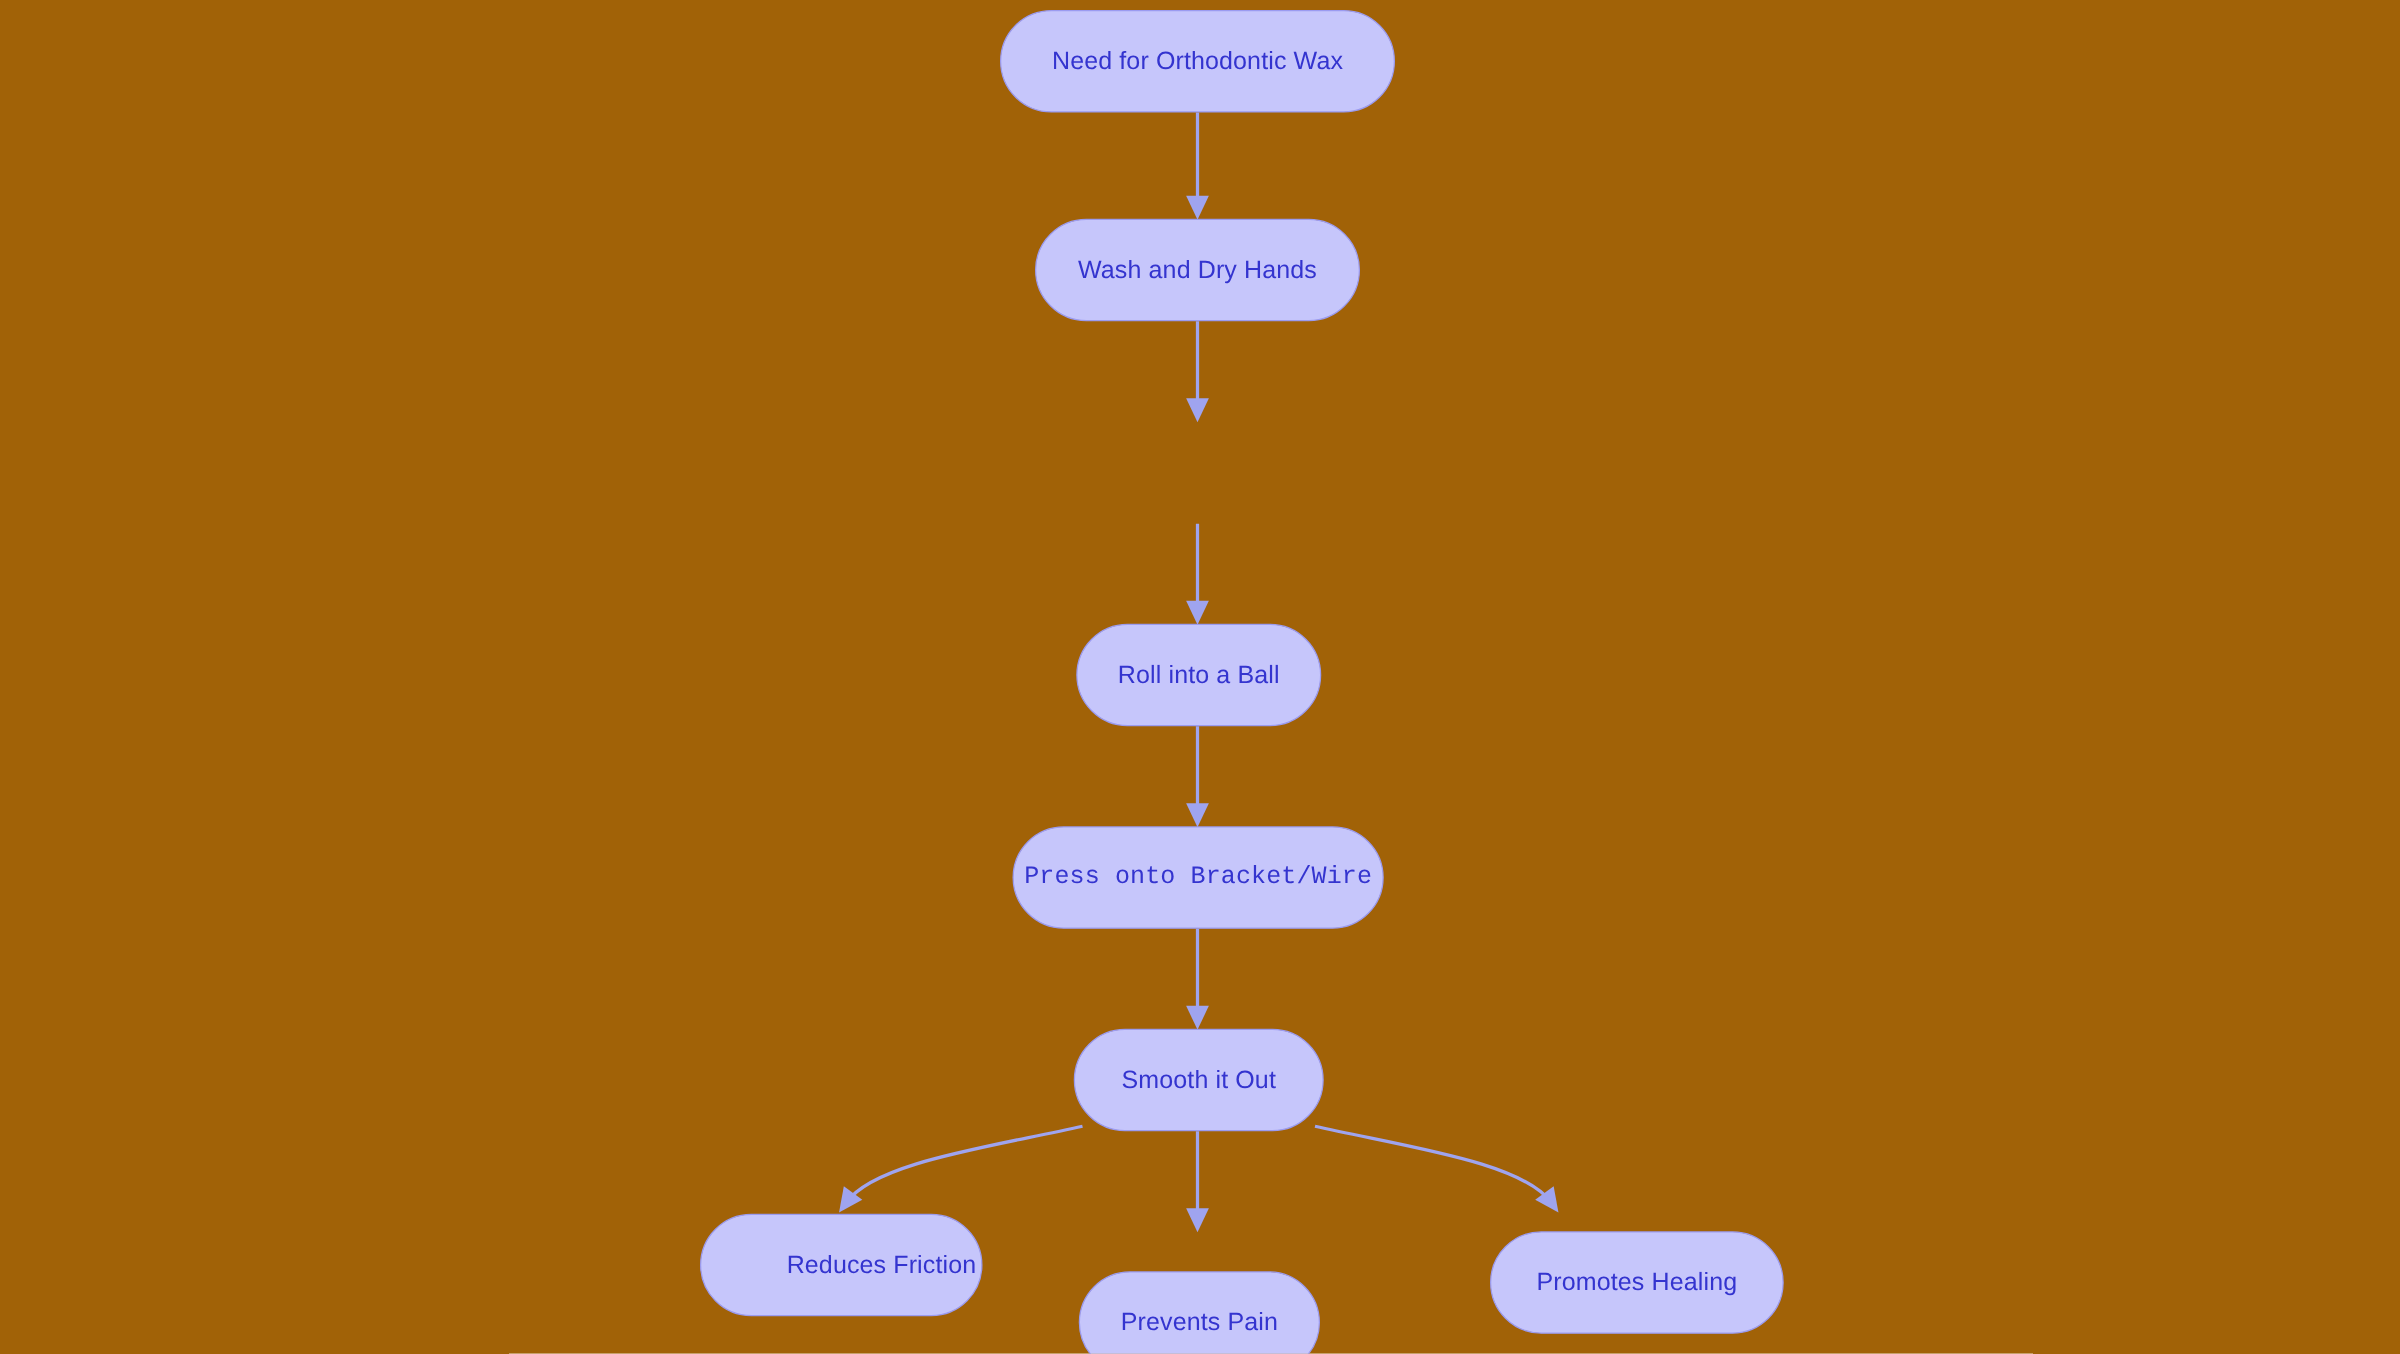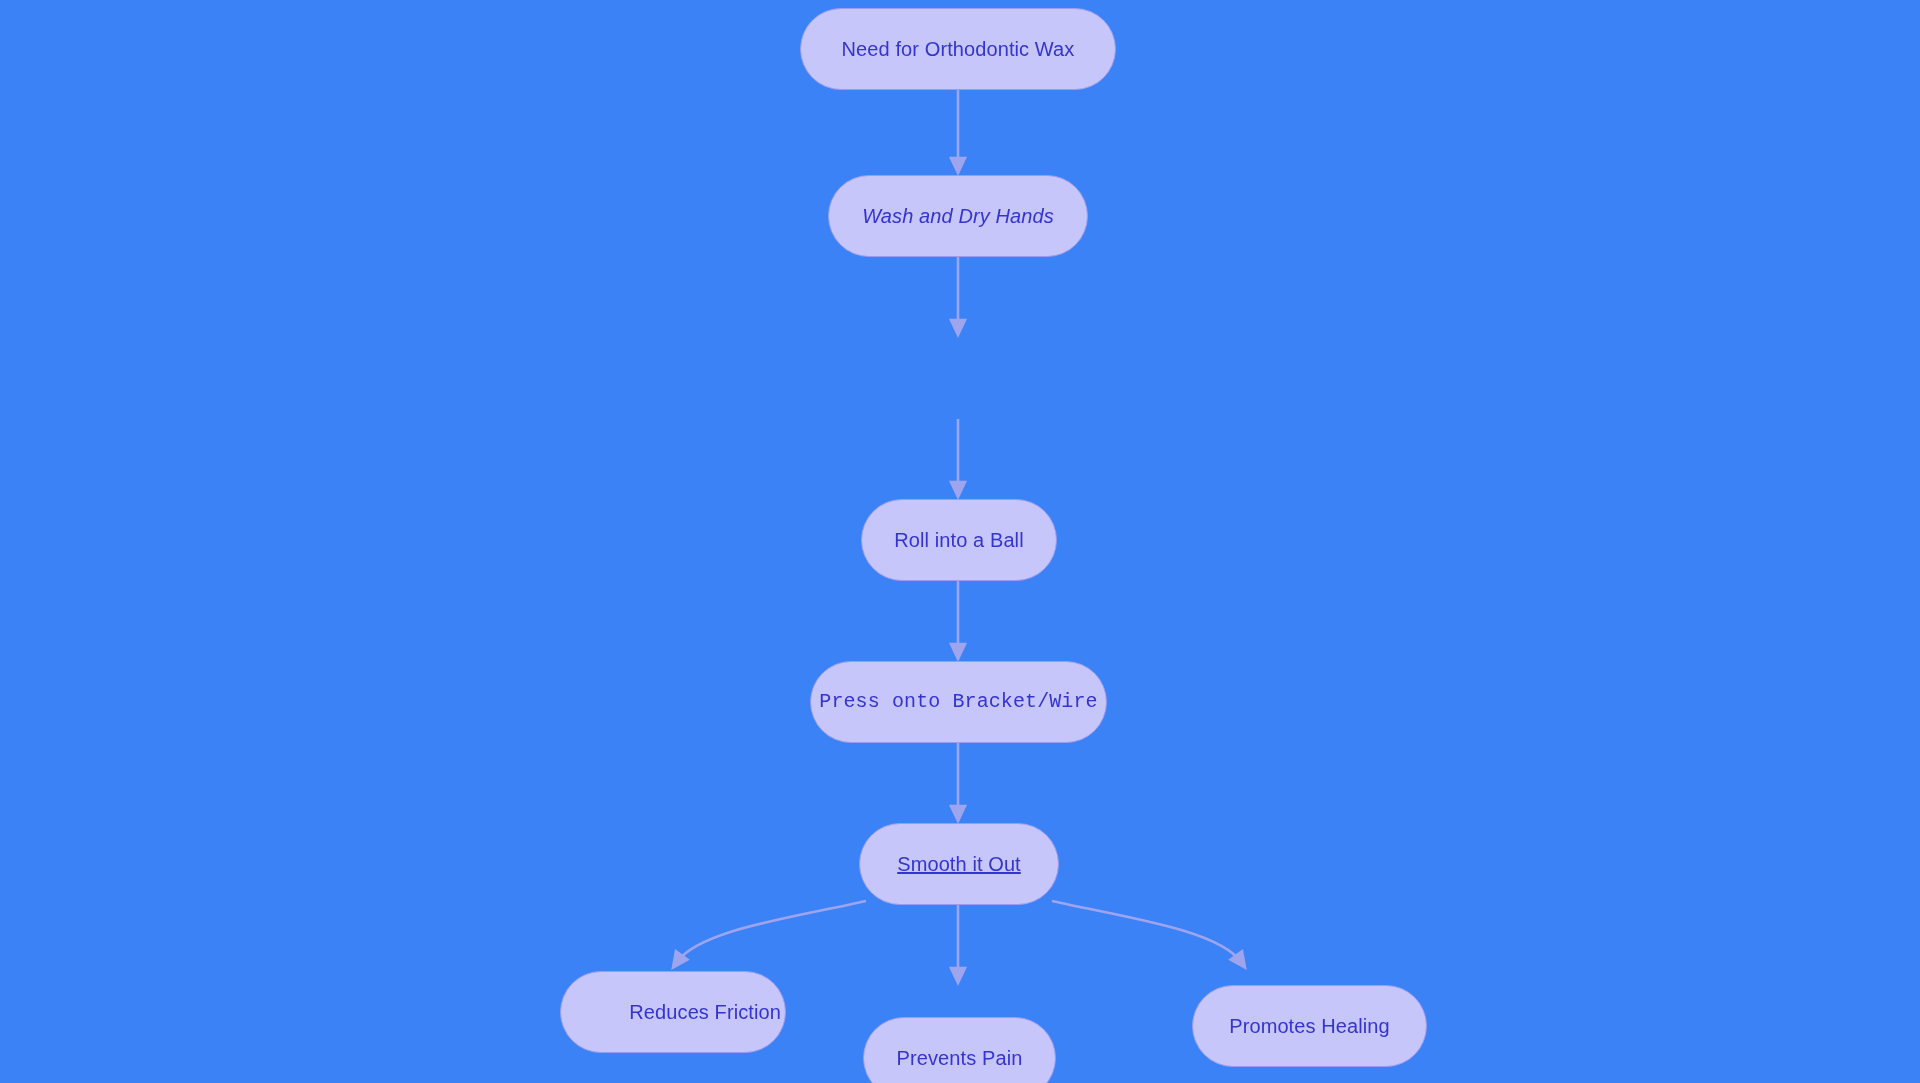--- a/index.html
+++ b/index.html
@@ -11,21 +11,21 @@
   body {
     width: 1920px;
     height: 1083px;
     overflow: hidden;
     font-family: "Liberation Sans", "DejaVu Sans", sans-serif;
   }
   #flowchart-canvas {
     position: relative;
     width: 1920px;
     height: 1083px;
-    background: #3b82f6;
+    background: #a16207;
   }
   #edge-layer {
     position: absolute;
     left: 0;
     top: 0;
     width: 1920px;
     height: 1083px;
     pointer-events: none;
   }
   .node {
@@ -71,34 +71,34 @@
       <line x1="958" y1="905" x2="958" y2="976"></line>
       <path d="M 866,901 C 790,918 700,930 677,962"></path>
       <path d="M 1052,901 C 1128,918 1218,930 1241,962"></path>
     </g>
   </svg>
 
   <div class="node" style="left:800px; top:8px; width:316px; height:82px;">
     <span class="node-label">Need for Orthodontic Wax</span>
   </div>
 
-  <div class="node" style="left:828px; top:175px; width:260px; height:82px;font-style:italic;">
+  <div class="node" style="left:828px; top:175px; width:260px; height:82px;">
     <span class="node-label">Wash and Dry Hands</span>
   </div>
 
 
   <div class="node" style="left:861px; top:499px; width:196px; height:82px;">
     <span class="node-label">Roll into a Ball</span>
   </div>
 
   <div class="node" style="left:810px; top:661px; width:297px; height:82px;font-family:Liberation Mono, monospace;">
     <span class="node-label">Press onto Bracket/Wire</span>
   </div>
 
-  <div class="node" style="left:859px; top:823px; width:200px; height:82px;text-decoration:underline;">
+  <div class="node" style="left:859px; top:823px; width:200px; height:82px;">
     <span class="node-label">Smooth it Out</span>
   </div>
 
   <div class="node" style="left:560px; top:971px; width:226px; height:82px;justify-content:flex-end;">
     <span class="node-label">Reduces Friction</span>
   </div>
 
   <div class="node" style="left:863px; top:985px; width:193px; height:82px;margin-top:32px;">
     <span class="node-label">Prevents Pain</span>
   </div>

